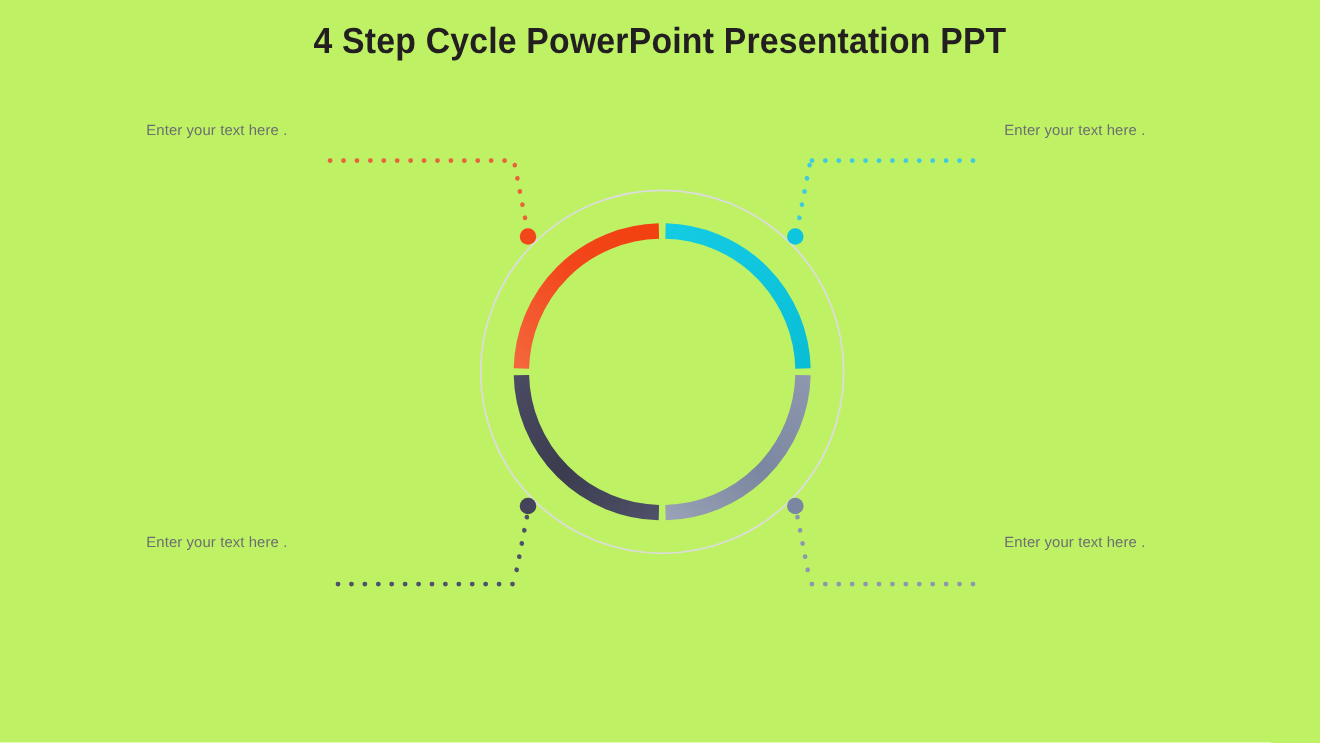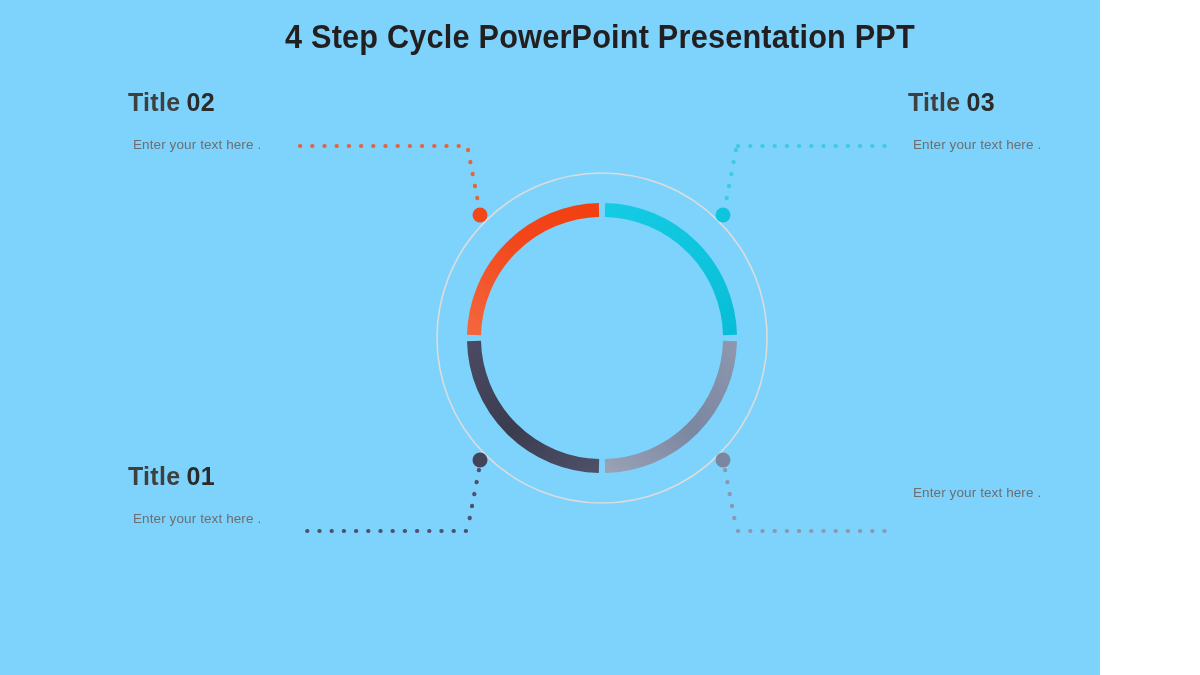--- a/index.html
+++ b/index.html
@@ -12,23 +12,23 @@
     width: 1200px;
     height: 675px;
     overflow: hidden;
     font-family: "Liberation Sans", "DejaVu Sans", sans-serif;
     position: relative;
   }
 
   .slide {
     position: absolute;
     inset: 0;
-    width: 1100px;
+    width: 1200px;
     height: 675px;
-    background: #7dd3fc;
+    background: #bef264;
   }
 
   
   .slide-title {
     position: absolute;
     top: 18px;
     left: 0;
     width: 1200px;
     text-align: center;
     font-family: "Liberation Sans Narrow", "Liberation Sans", sans-serif;
@@ -145,31 +145,28 @@
     </g>
 
     <g>
       <circle cx="723" cy="460" r="7.5" fill="#7B86A0"></circle>
       <line x1="725" y1="470" x2="736" y2="527" stroke="#8D97AE" stroke-width="4.2" stroke-linecap="round" stroke-dasharray="0.2 12"></line>
       <line x1="738" y1="531" x2="894" y2="531" stroke="#8D97AE" stroke-width="4.2" stroke-linecap="round" stroke-dasharray="0.2 12"></line>
     </g>
   </svg>
 
   <div class="label-block label-02">
-    <div class="label-title"><span>Title</span><span class="num">02</span></div>
     <div class="label-sub">Enter your text here .</div>
   </div>
 
   <div class="label-block label-03">
-    <div class="label-title"><span>Title</span><span class="num">03</span></div>
     <div class="label-sub">Enter your text here .</div>
   </div>
 
   <div class="label-block label-01">
-    <div class="label-title"><span>Title</span><span class="num">01</span></div>
     <div class="label-sub">Enter your text here .</div>
   </div>
 
   <div class="label-block label-04">
     <div class="label-sub">Enter your text here .</div>
   </div>
 
 </div>
 
 </body></html>

